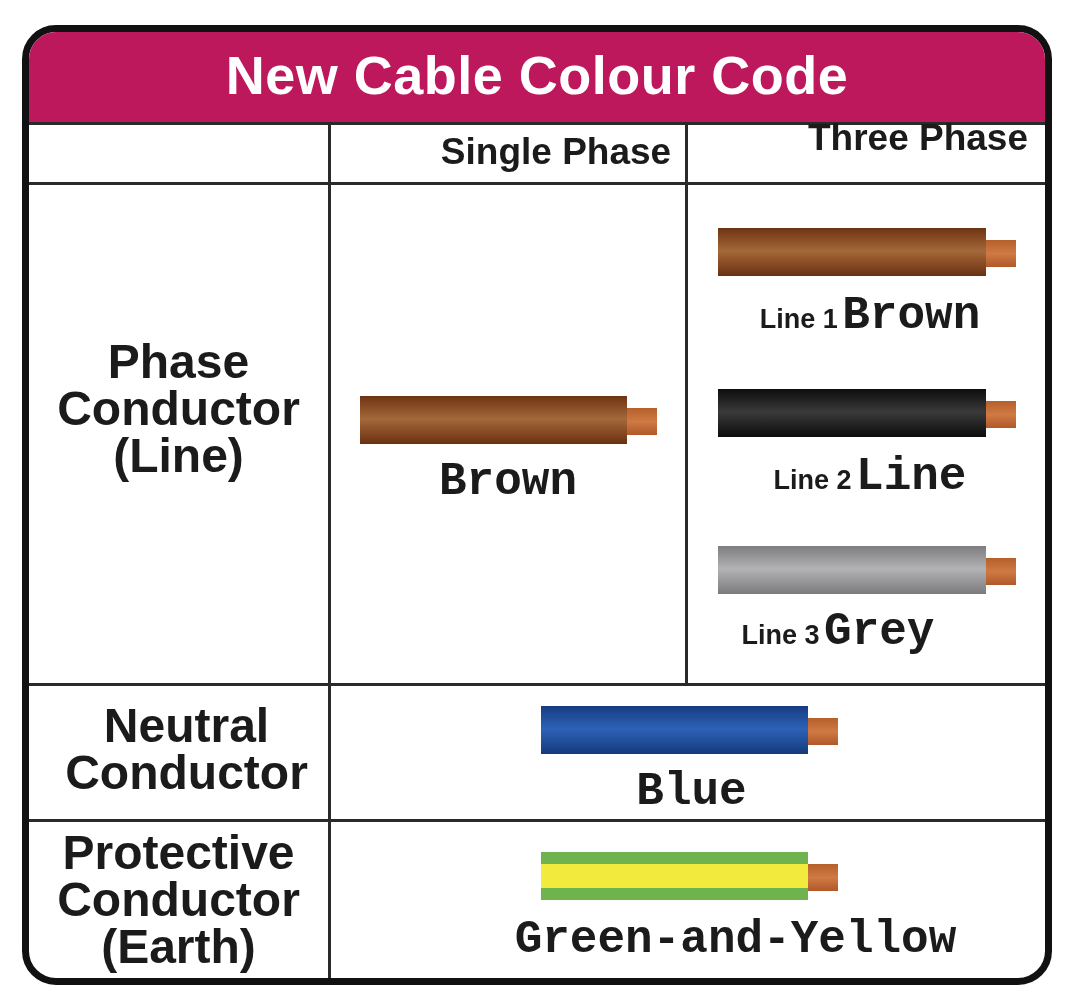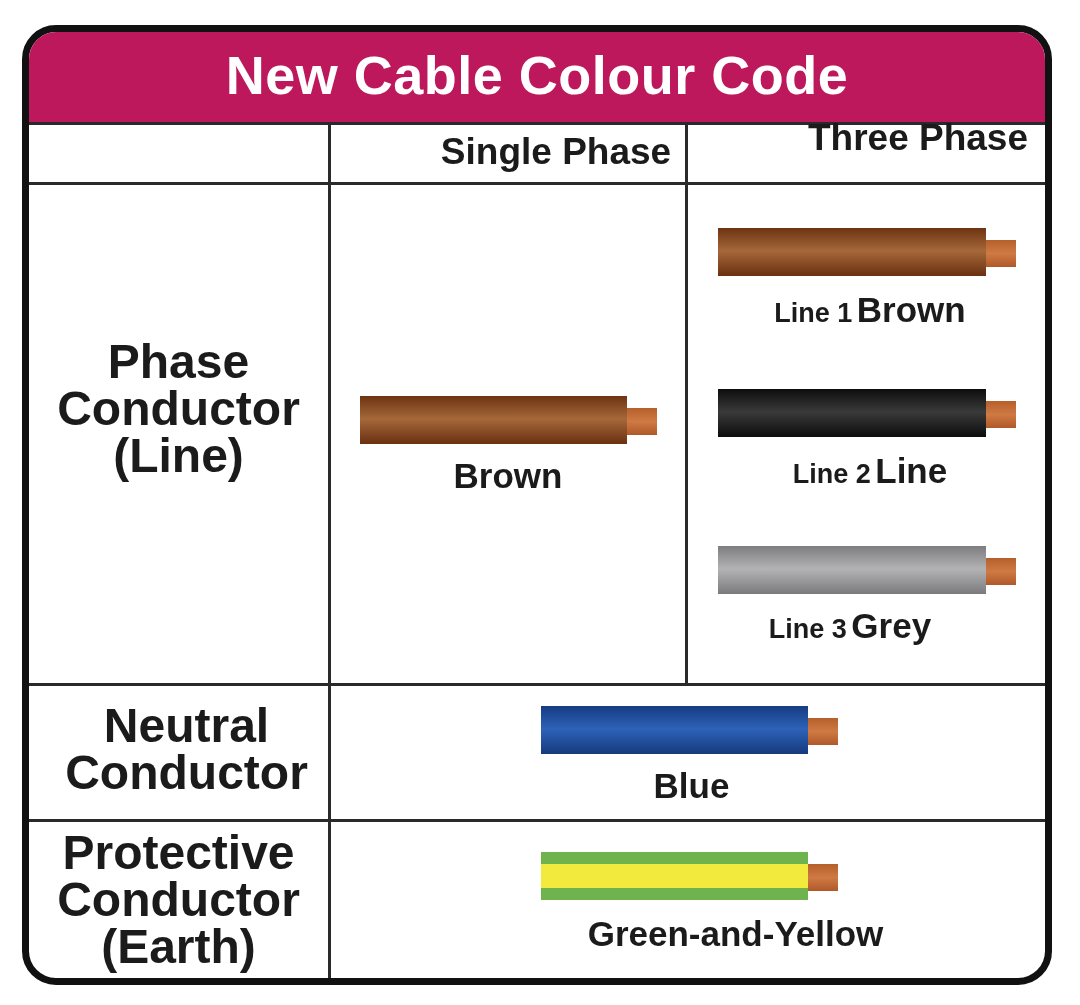--- a/index.html
+++ b/index.html
@@ -30,21 +30,21 @@
   .hdr { font-size: 37px; line-height: 40px; margin-left: 48px; }
 
   .cable { position: absolute; height: 48px; }
   .cable .jacket { position: absolute; left: 0; top: 0; bottom: 0; }
   .cable .core {
     position: absolute; top: 12px; height: 27px; width: 30px;
     background: linear-gradient(to bottom, #b5602b 0%, #cf7a44 50%, #b0582a 100%);
   }
   .cap { font-weight: bold; color: #1b1b1b; position: absolute; text-align: center; }
   .cap .small { font-size: 27px; }
-  .cap .big { font-size: 35px; }
+  .cap .big { font-size: 46px; font-family: Liberation Mono, monospace; }
 </style>
 </head>
 <body>
 
 <div class="card">
   <div class="title-bar">
     <div class="title">New Cable Colour Code</div>
   </div>
 
   <div class="hline" style="top:90px"></div>
@@ -95,21 +95,21 @@
   </div>
   <div class="cap" style="left:659px; width:364px; top:419px;">
     <span class="small">Line 2</span>
     <span class="big">Line</span>
   </div>
 
   <div class="cable" style="left:689px; top:514px; width:298px;">
     <div class="jacket" style="width:268px; background:linear-gradient(to bottom,#7d7d80 0%,#b3b3b6 48%,#7a7a7d 100%);"></div>
     <div class="core" style="left:268px;"></div>
   </div>
-  <div class="cap" style="left:659px; width:300px; top:574px;padding-left:12px;">
+  <div class="cap" style="left:659px; width:300px; top:574px;">
     <span class="small">Line 3</span>
     <span class="big">Grey</span>
   </div>
 
   <div class="cable" style="left:512px; top:674px; width:297px;">
     <div class="jacket" style="width:267px; background:linear-gradient(to bottom,#173c80 0%,#2d62b8 48%,#163a7c 100%);"></div>
     <div class="core" style="left:267px;"></div>
   </div>
   <div class="cap" style="left:302px; width:721px; top:734px;">
     <span class="big">Blue</span>

